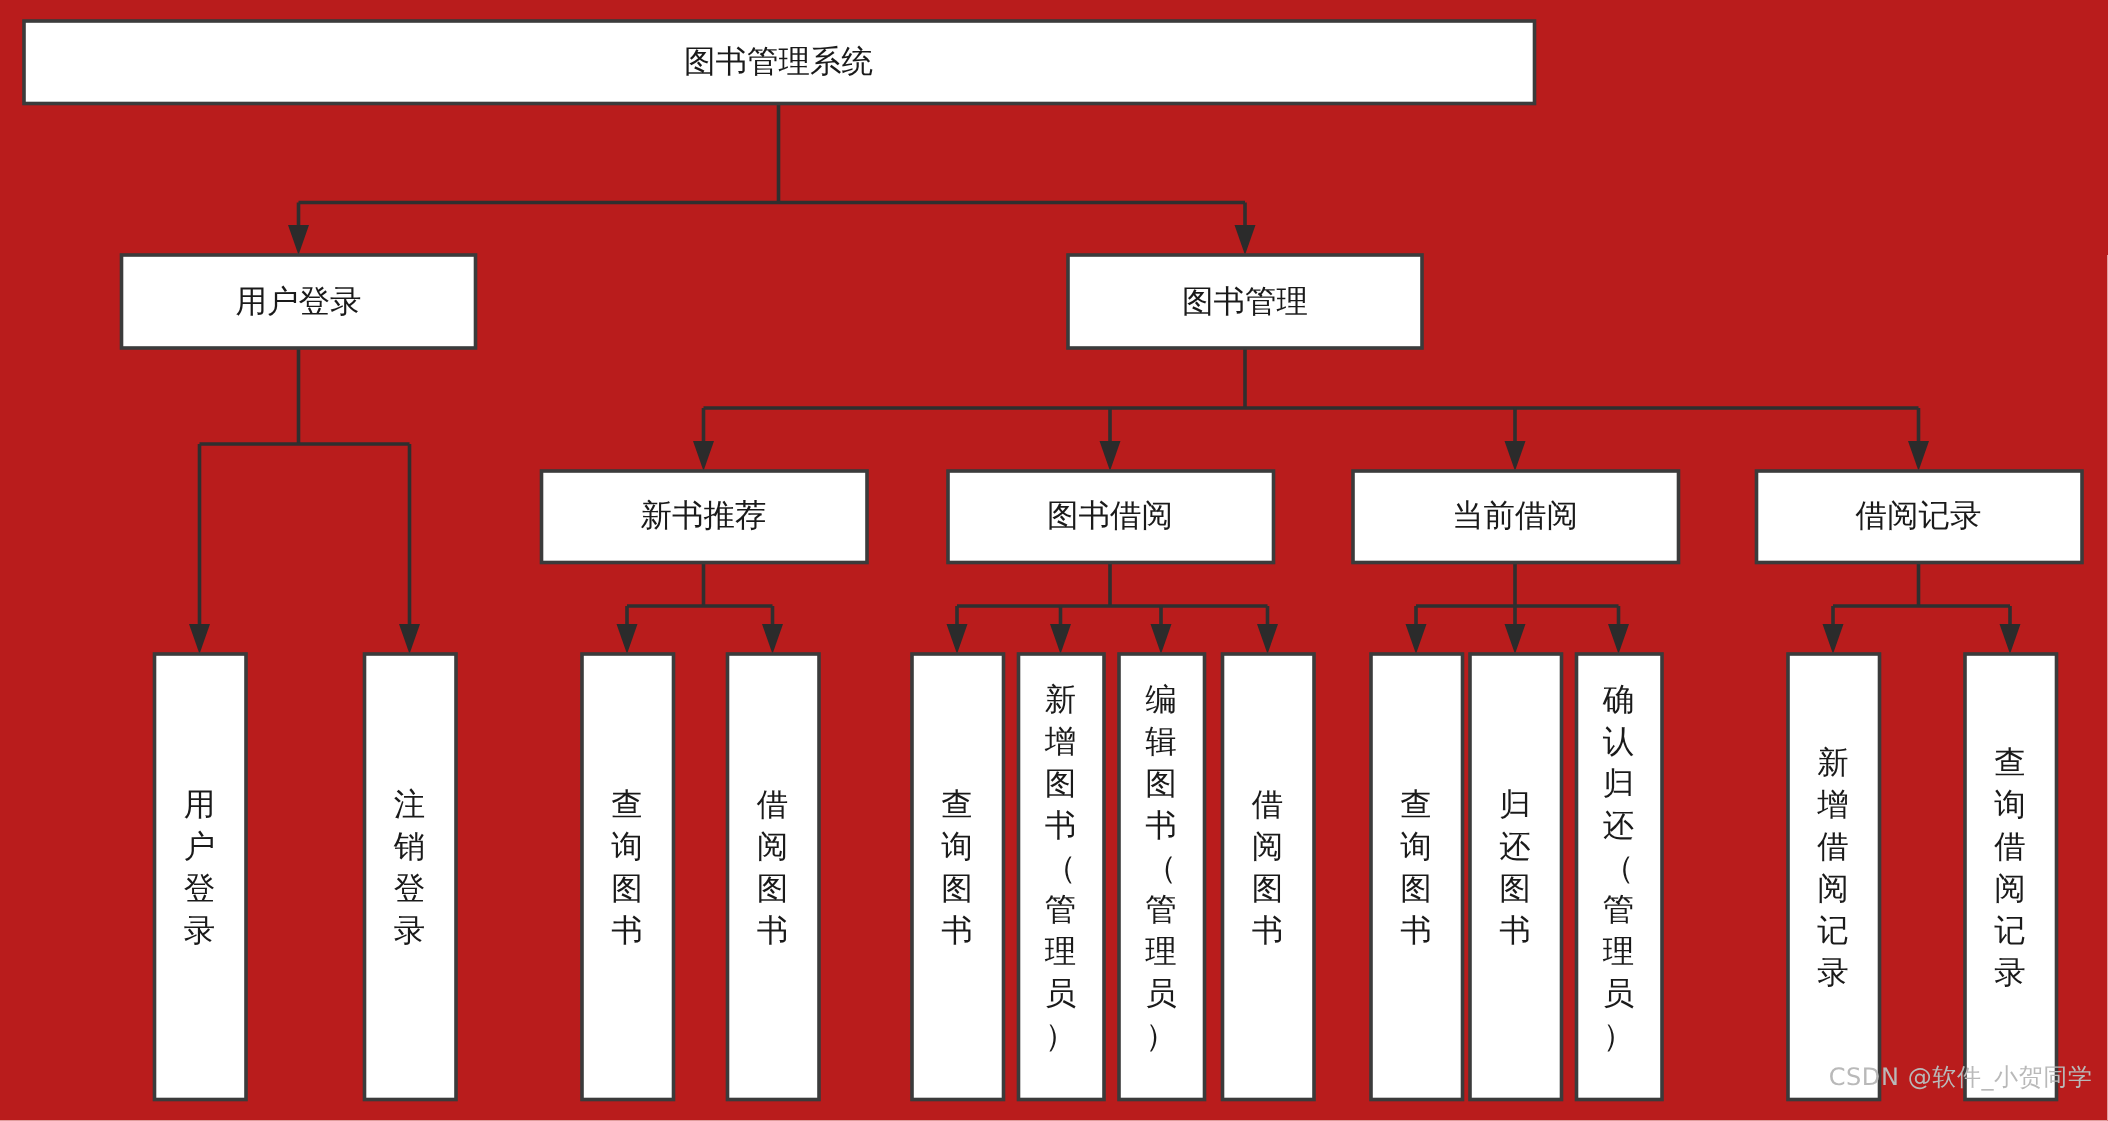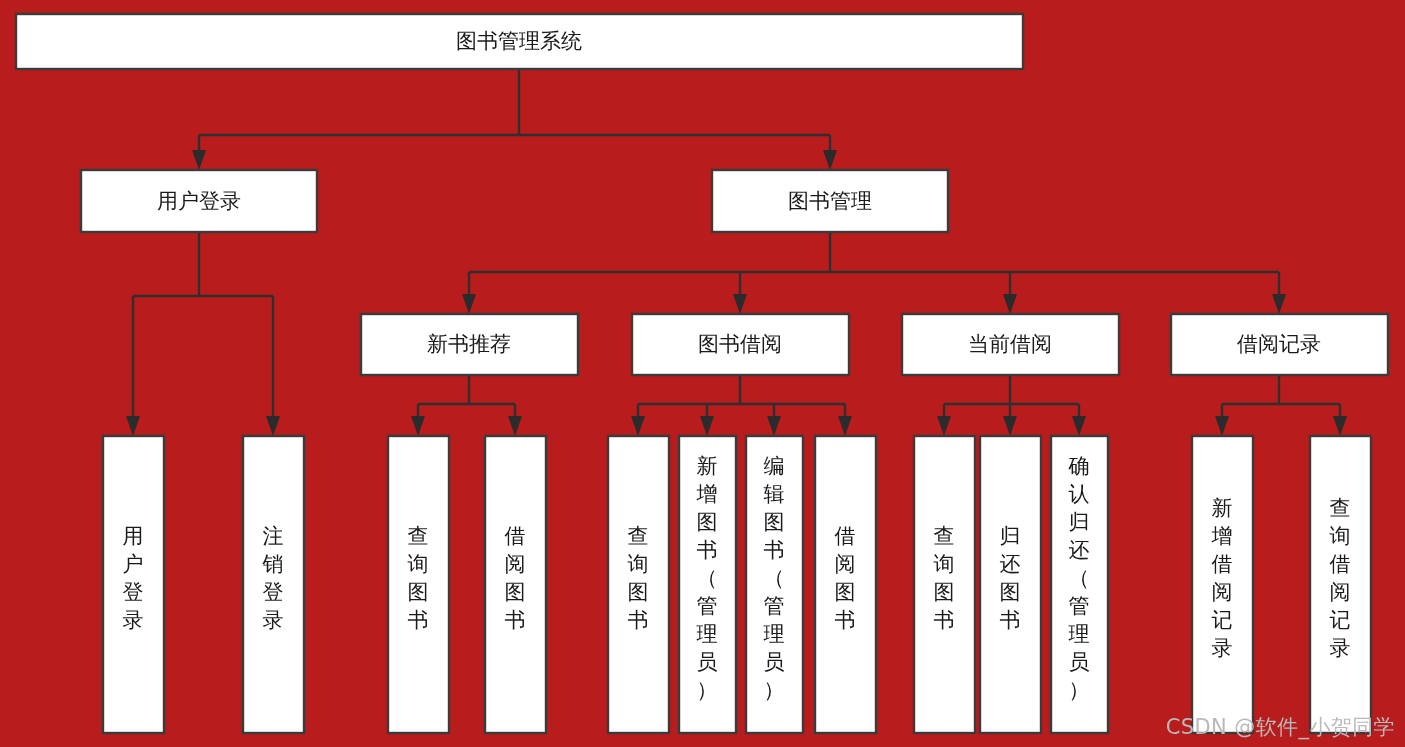--- a/index.html
+++ b/index.html
@@ -47,23 +47,23 @@
   }
   .node-label-v {
     font-family: "DejaVu Sans", "Liberation Sans", sans-serif;
     font-size: 21px;
     fill: #1a1a1a;
     text-anchor: middle;
   }
   .watermark {
     position: absolute;
     right: 10px;
-    bottom: 6px;
-    font-family: "DejaVu Sans", "Liberation Sans", sans-serif;
-    font-size: 21px;
+    bottom: 18px;
+    font-family: "DejaVu Sans", "Liberation Sans", sans-serif;
+    font-size: 16px;
     color: #b9b9b9;
     letter-spacing: 0.4px;
     white-space: nowrap;
     pointer-events: none;
   }
 </style>
 </head>
 <body>
 
 <div id="diagram-root">

